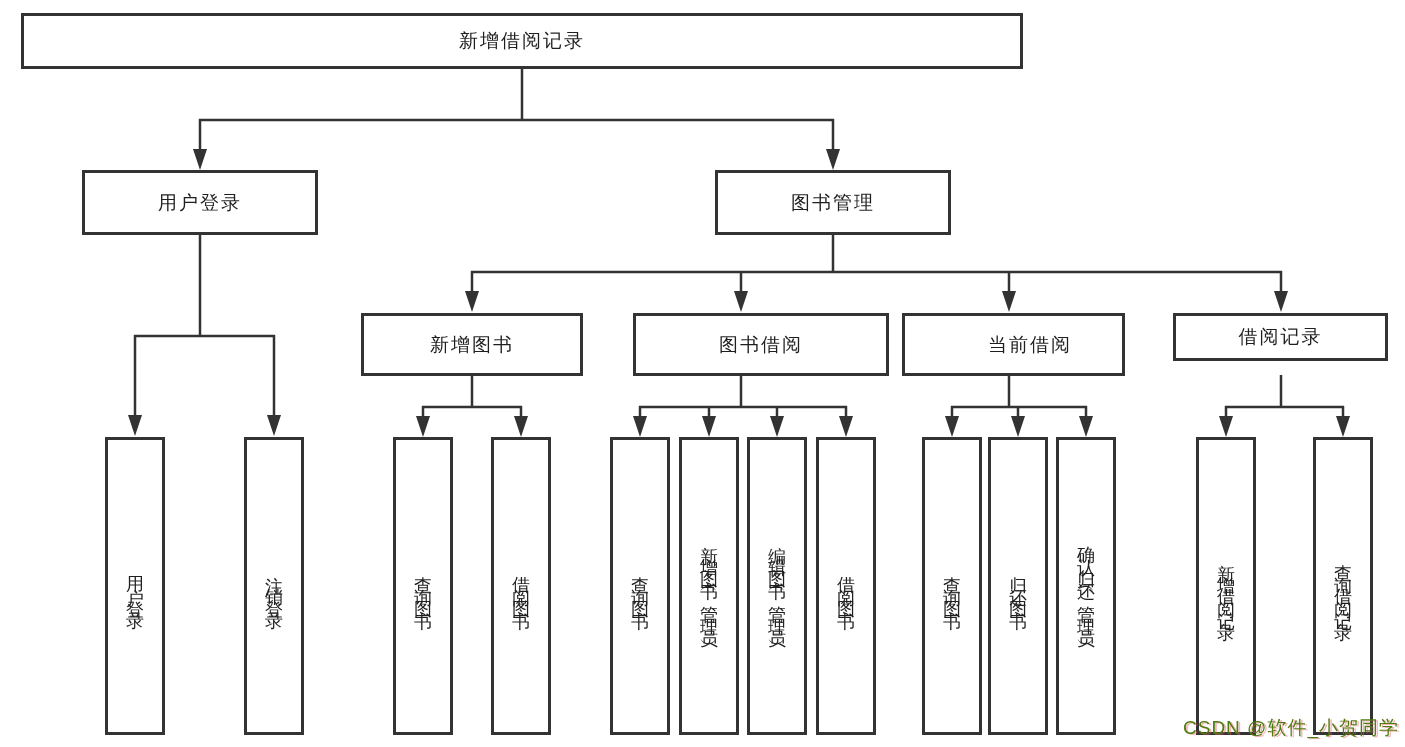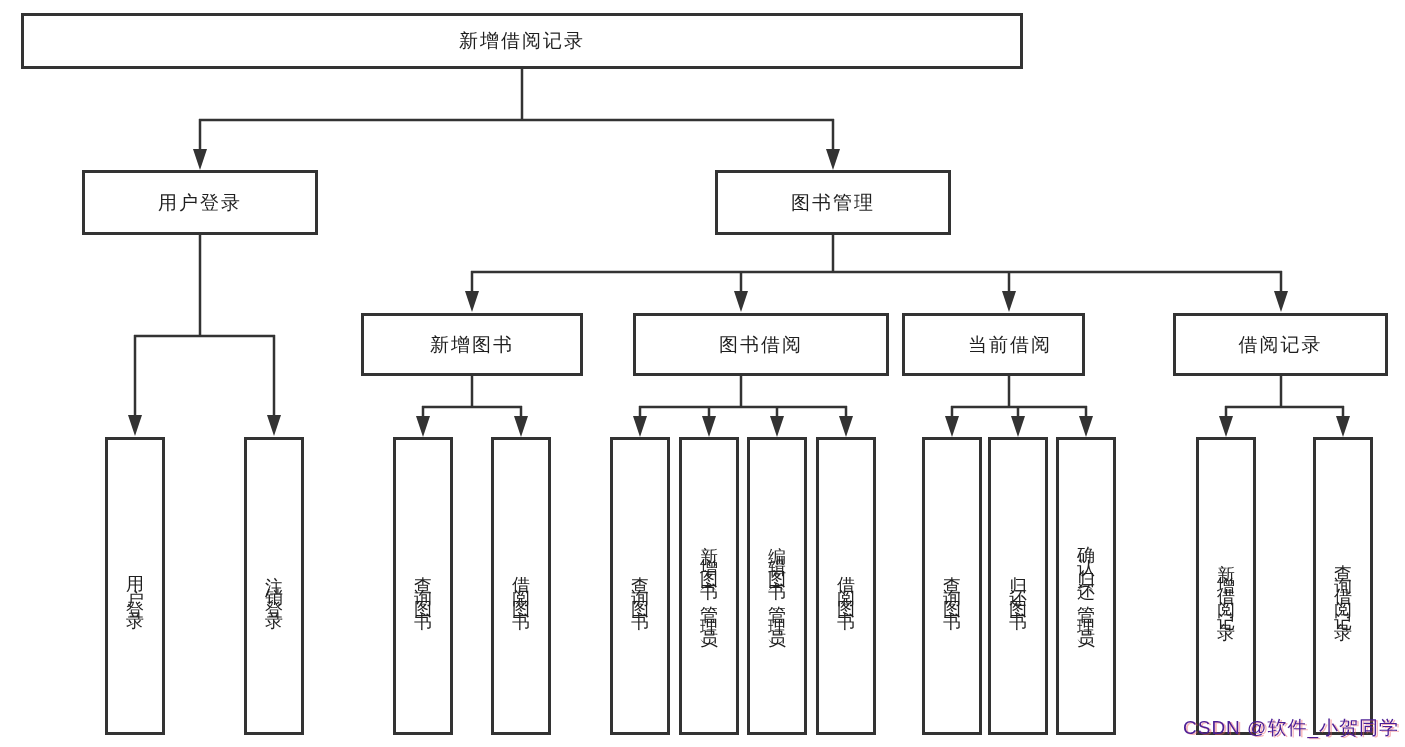--- a/index.html
+++ b/index.html
@@ -13,32 +13,32 @@
     border:3px solid #333333;display:flex;align-items:center;justify-content:center;
     text-align:center;
   }
   .node.h span{font-size:19px;letter-spacing:2px;white-space:nowrap;}
   .node.v span{
     writing-mode:vertical-rl;text-orientation:mixed;
     font-size:18px;letter-spacing:12px;line-height:1;white-space:nowrap;
   }
   .watermark{
     position:absolute;left:1183px;top:715px;width:222px;
-    font-size:19px;color:#4c1d95;letter-spacing:1px;white-space:nowrap;
+    font-size:19px;color:#4d7c0f;letter-spacing:1px;white-space:nowrap;
     text-shadow:2px 1px 0 rgba(235,90,100,0.45);
     z-index:5;
   }
   
   .n-root{left:21px;top:13px;width:1002px;height:56px;}
   .n-l2-user{left:82px;top:170px;width:236px;height:65px;}
   .n-l2-book{left:715px;top:170px;width:236px;height:65px;text-align:center;}
   .n-l3-newbook{left:361px;top:313px;width:222px;height:63px;}
   .n-l3-borrow{left:633px;top:313px;width:256px;height:63px;}
-  .n-l3-current{left:902px;top:313px;width:183px;height:63px;padding-left:33px;}
-  .n-l3-records{left:1173px;top:313px;width:215px;height:63px;text-align:right;}
+  .n-l3-current{left:902px;top:313px;width:223px;height:63px;padding-left:33px;}
+  .n-l3-records{left:1173px;top:313px;width:215px;height:48px;text-align:right;}
   .leaf{top:437px;width:60px;height:298px;}
   .n-leaf-1{left:105px;} .n-leaf-2{left:244px;}
   .n-leaf-3{left:393px;} .n-leaf-4{left:491px;}
   .n-leaf-5{left:610px;} .n-leaf-6{left:679px;} .n-leaf-7{left:747px;} .n-leaf-8{left:816px;}
   .n-leaf-9{left:922px;} .n-leaf-10{left:988px;} .n-leaf-11{left:1056px;}
   .n-leaf-12{left:1196px;} .n-leaf-13{left:1313px;}
 </style>
 </head>
 <body>
 

